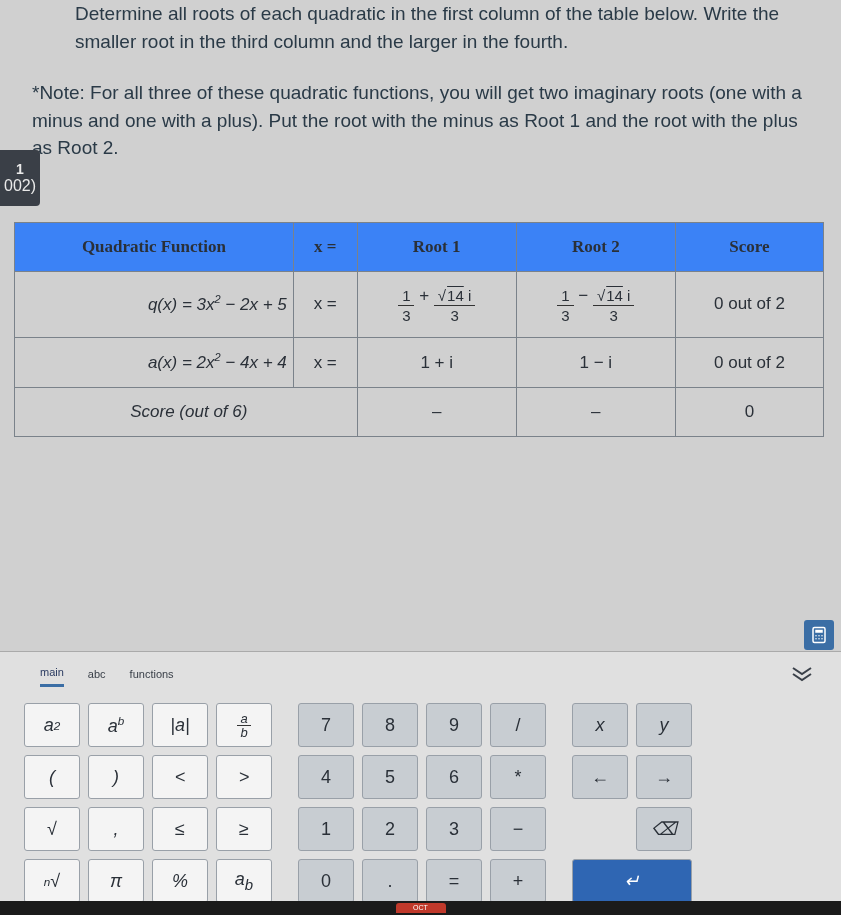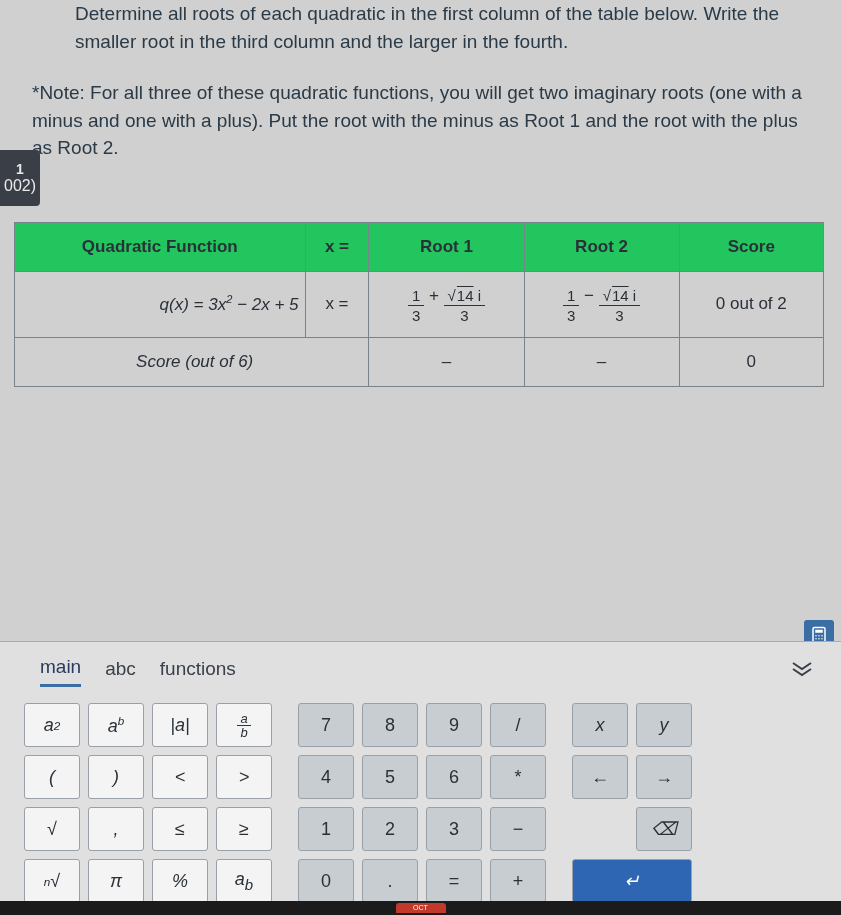--- a/index.html
+++ b/index.html
@@ -54,21 +54,21 @@
     border-collapse: collapse;
     background: #d0d0d0;
   }
   table.data th, table.data td {
     border: 1px solid #7a828a;
     padding: 14px 6px;
     text-align: center;
     font-size: 17px;
     color: #2a3038;
   }
-  table.data th { font-weight: bold; background: #22c55e; }
+  table.data th { font-weight: bold; background: #3b82f6; font-family: Liberation Serif, serif; }
   table.data td.left { text-align: right; padding-left: 12px; }
   .selected-cell {
     outline: 2px solid #b43a3a;
     outline-offset: -3px;
   }
   .floating-icon {
     position: absolute;
     right: 4px;
     top: 620px;
     width: 30px;
@@ -88,21 +88,21 @@
     right: 0;
     bottom: 0;
     background: #e0e0e0;
     border-top: 1px solid #aaa;
     padding: 8px 10px 12px 10px;
   }
   .tabs {
     display:flex;
     gap: 24px;
     padding: 6px 18px 12px 30px;
-    font-size: 19px;
+    font-size: 11px;
     color: #3a4049;
     align-items:center;
   }
   .tab { padding-bottom: 6px; }
   .tab.active { color:#2a3a60; border-bottom: 3px solid #3b6ea5; font-weight:500; }
   .collapse {
     margin-left:auto;
     font-size:18px;
     color:#3a4049;
   }
@@ -184,20 +184,27 @@
               </span></td>
             <td><span class="mfrac">
                 <span class="mt">1</span>
                 <span class="mb">3</span>
               </span> − <span class="mfrac">
                 <span class="mt">√<span class="sqrt">14</span> i</span>
                 <span class="mb">3</span>
               </span></td>
             <td>0 out of 2</td>
           </tr>
+          <tr>
+            <td class="left"><i>a(x) = 2x<sup>2</sup> − 4x + 4</i></td>
+            <td>x =</td>
+            <td>1 + i</td>
+            <td>1 − i</td>
+            <td>0 out of 2</td>
+          </tr>
         </tbody>
       <tfoot>
         <tr>
           <td class="left" colspan="2" style="text-align:center;font-style:italic;">Score (out of 6)</td>
           <td>–</td>
           <td>–</td>
           <td>0</td>
         </tr>
       </tfoot>
     </table>

